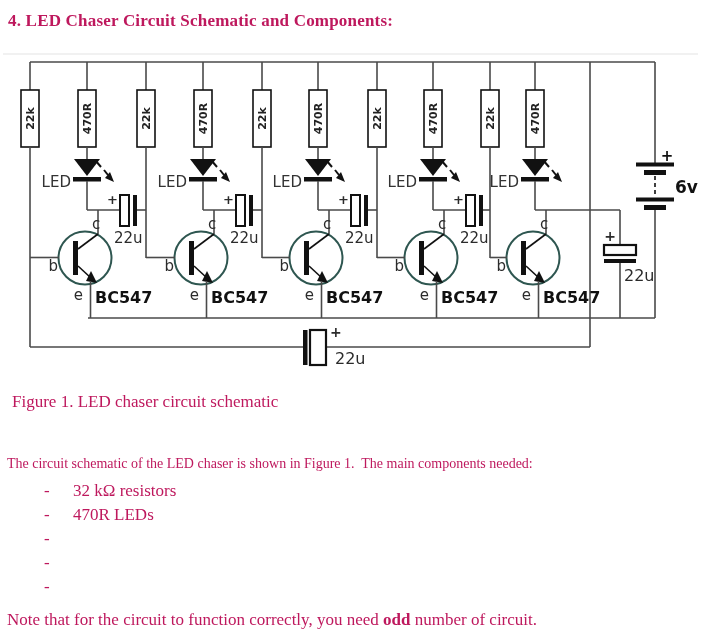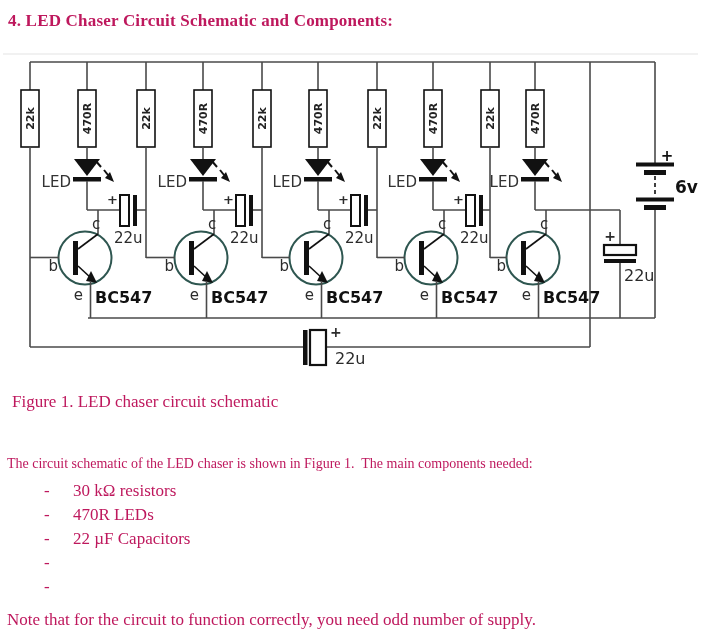--- a/index.html
+++ b/index.html
@@ -25,21 +25,21 @@
     font-size:14px;white-space:pre-wrap;margin-top:12px;
   }
   .complist{position:absolute;left:0;top:481px;width:701px;}
   .comp-row{position:relative;height:24px;font-size:17px;}
   .comp-dash{position:absolute;left:44px;top:0;}
   .comp-text{position:absolute;left:73px;top:0;}
   .note{
     position:absolute;left:7px;top:610px;
     font-size:17px;
   }
-  .note b{font-weight:normal;}
+  .note b{font-weight:bold;}
   .schem-text{font-family:"DejaVu Sans","Liberation Sans",sans-serif;}
 </style>
 </head>
 <body>
 
 <div id="page">
 
   <div class="heading">4. LED Chaser Circuit Schematic and Components:</div>
 
   <svg id="schematic-svg" width="701" height="385" viewBox="0 0 701 385">
@@ -302,33 +302,32 @@
       </g>
     </svg>
 
   <div class="caption">Figure 1. LED chaser circuit schematic</div>
 
   <div class="intro">The circuit schematic of the LED chaser is shown in Figure 1.  The main components needed:</div>
 
   <div class="complist">
     <div class="comp-row">
       <span class="comp-dash">-</span>
-      <span class="comp-text">30 kΩ resistors</span>
+      <span class="comp-text">32 kΩ resistors</span>
     </div>
     <div class="comp-row">
       <span class="comp-dash">-</span>
       <span class="comp-text">470R LEDs</span>
     </div>
     <div class="comp-row">
       <span class="comp-dash">-</span>
-      <span class="comp-text">22 µF Capacitors</span>
     </div>
     <div class="comp-row">
       <span class="comp-dash">-</span>
     </div>
     <div class="comp-row">
       <span class="comp-dash">-</span>
     </div>
   </div>
 
-  <div class="note"><span>Note that for the circuit to function correctly, you need </span><b>odd</b><span> number of supply.</span></div>
+  <div class="note"><span>Note that for the circuit to function correctly, you need </span><b>odd</b><span> number of circuit.</span></div>
 
 </div>
 
 </body></html>

